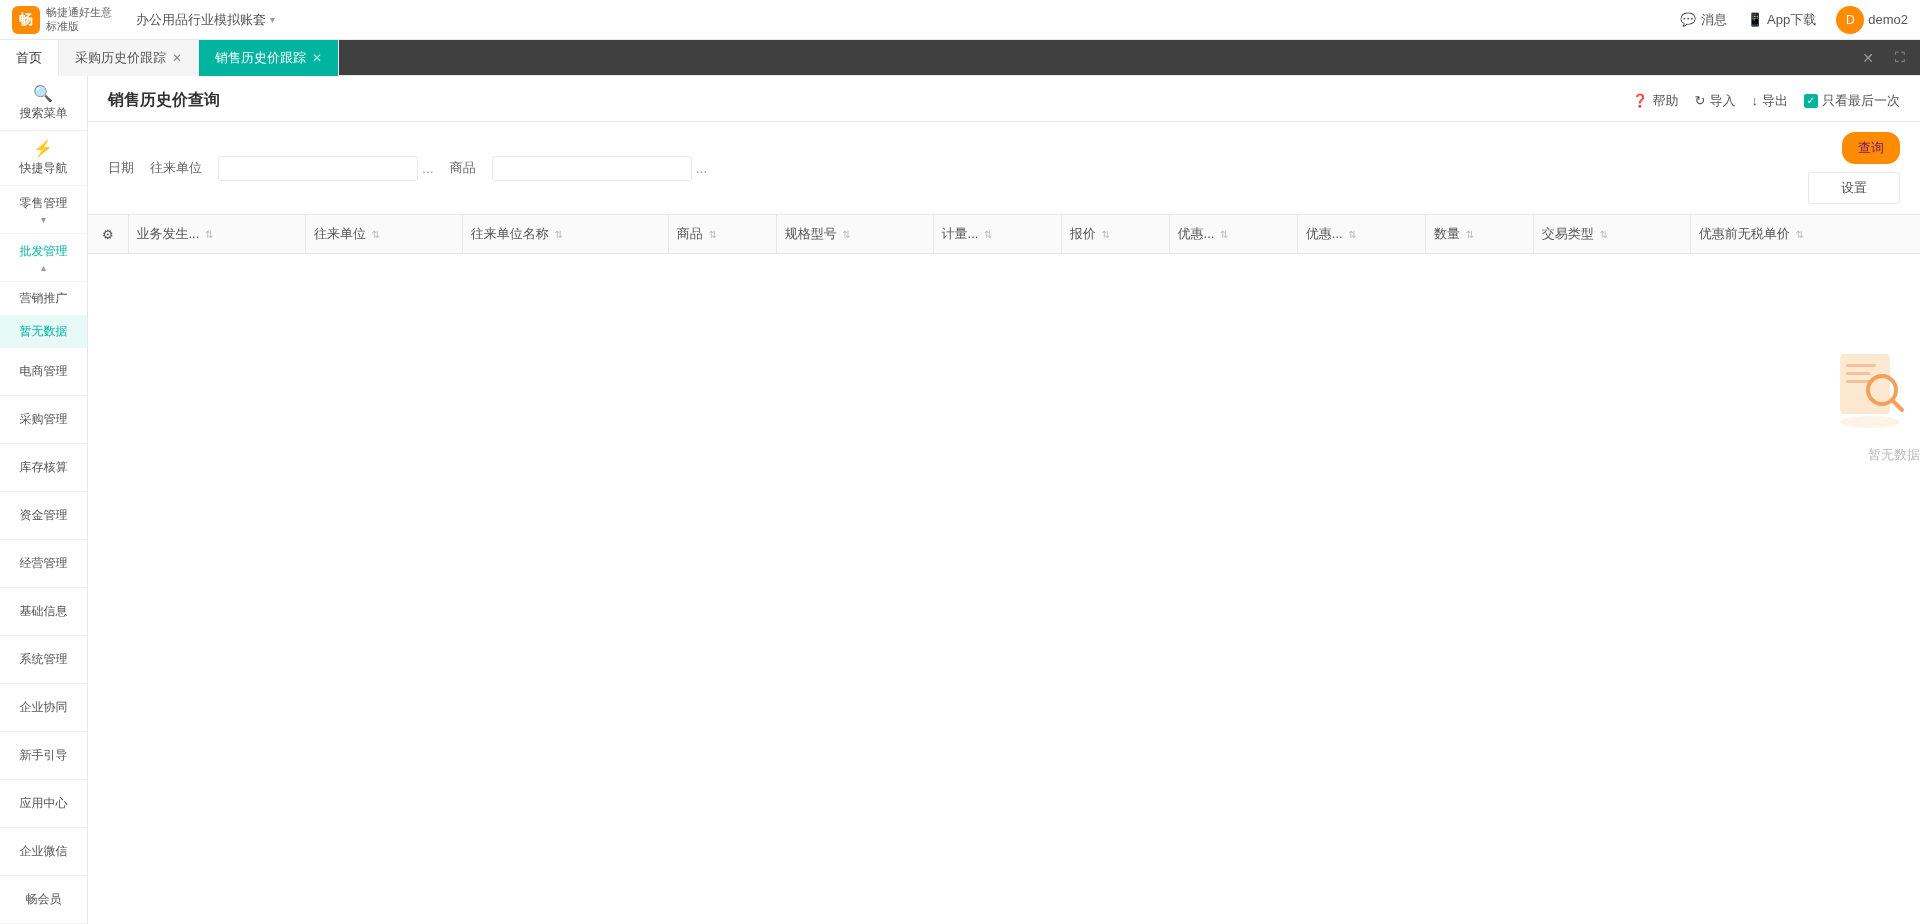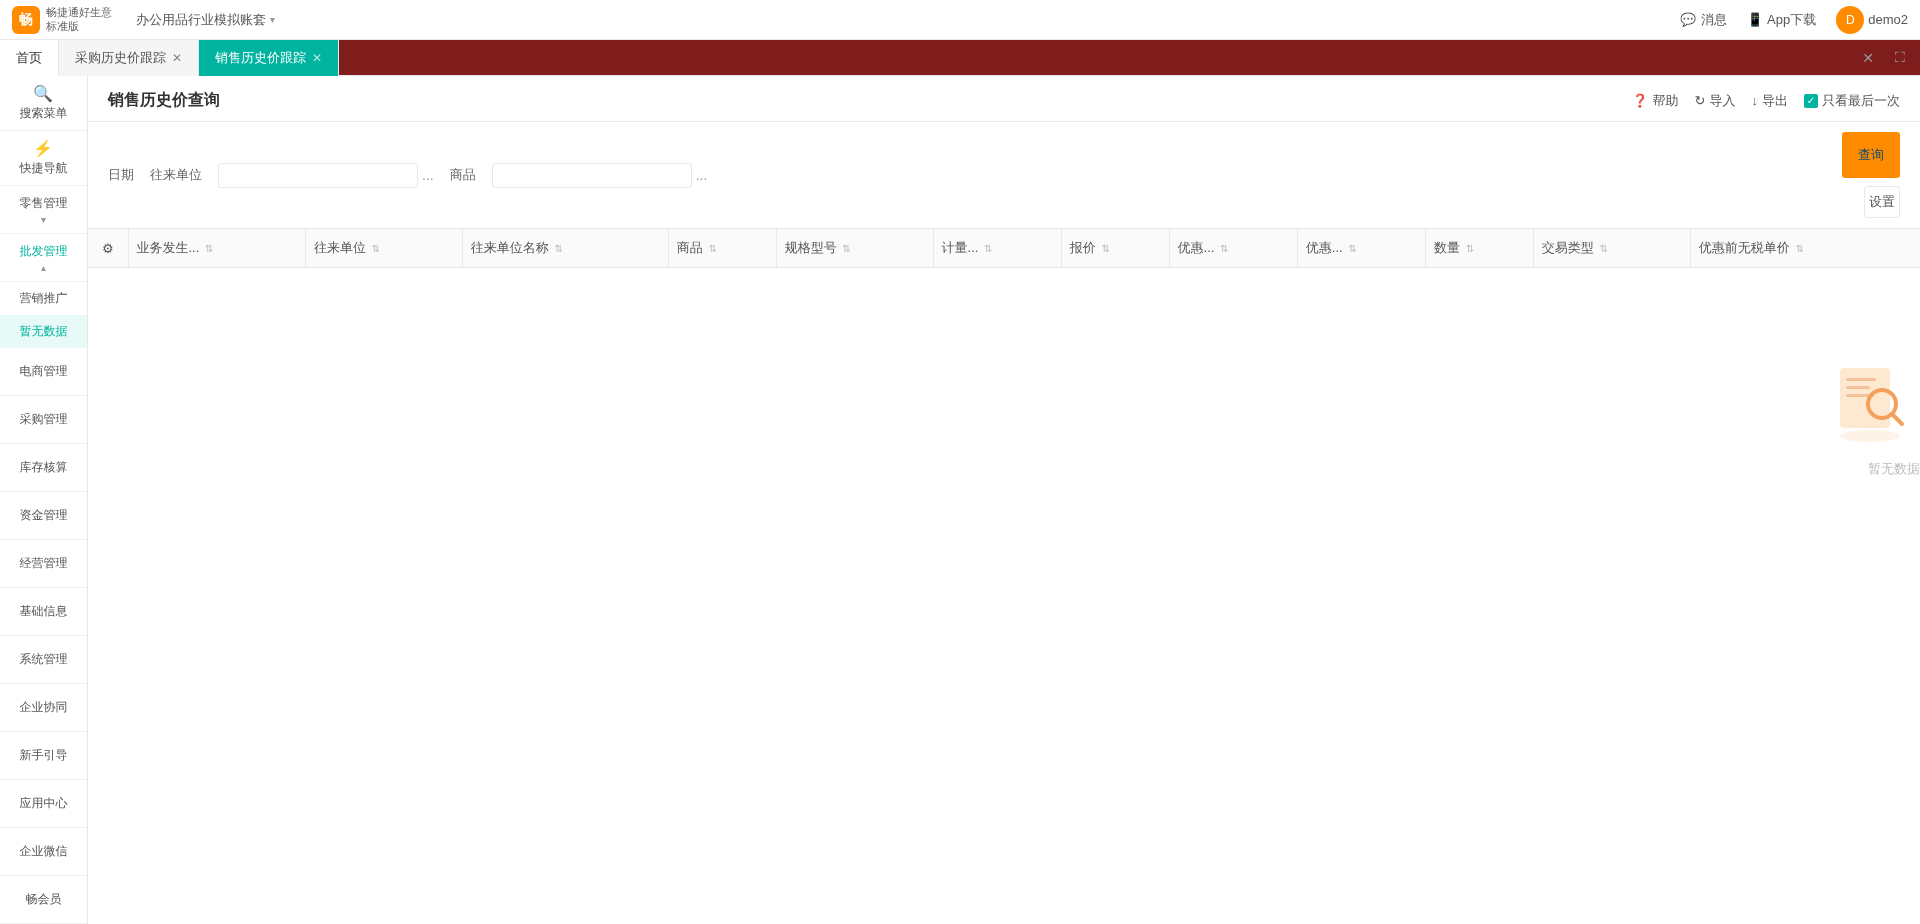--- a/index.html
+++ b/index.html
@@ -11,21 +11,21 @@
     .logo-area { display: flex; align-items: center; gap: 6px; }
     .logo-icon { width: 28px; height: 28px; background: #ff8c00; border-radius: 6px; display: flex; align-items: center; justify-content: center; color: white; font-size: 14px; font-weight: bold; }
     .logo-text { font-size: 11px; color: #666; line-height: 1.2; }
     .workspace-select { display: flex; align-items: center; gap: 4px; margin-left: 16px; color: #555; font-size: 13px; cursor: pointer; }
     .workspace-select .chevron { color: #999; font-size: 10px; }
     .topbar-right { display: flex; align-items: center; gap: 20px; color: #555; font-size: 13px; }
     .topbar-right-item { display: flex; align-items: center; gap: 4px; cursor: pointer; }
     .avatar { width: 28px; height: 28px; border-radius: 50%; background: #ff8c00; display: flex; align-items: center; justify-content: center; color: white; font-size: 12px; }
 
     
-    .tabbar { height: 36px; background: #7f1d1d; display: flex; align-items: center; border-bottom: 1px solid #e8e8e8; padding: 0 0 0 0; }
+    .tabbar { height: 36px; background: #404040; display: flex; align-items: center; border-bottom: 1px solid #e8e8e8; padding: 0 0 0 0; }
     .tab { height: 36px; display: flex; align-items: center; padding: 0 16px; font-size: 13px; cursor: pointer; border-right: 1px solid #e8e8e8; gap: 6px; color: #555; background: #f5f5f5; }
     .tab.active { background: #00b4a0; color: white; }
     .tab.home { background: #fff; color: #333; }
     .tab .close-btn { font-size: 12px; opacity: 0.7; }
     .tab.active .close-btn { color: white; }
     .tabbar-actions { margin-left: auto; display: flex; align-items: center; gap: 8px; padding-right: 8px; }
     .tabbar-action-btn { width: 24px; height: 24px; display: flex; align-items: center; justify-content: center; cursor: pointer; color: #999; font-size: 14px; }
 
     
     .layout { display: flex; flex: 1; overflow: hidden; }
@@ -53,22 +53,22 @@
     .filter-bar { background: #fff; padding: 10px 20px; border-bottom: 1px solid #e8e8e8; display: flex; align-items: center; gap: 16px; flex-wrap: wrap; }
     .filter-group { display: flex; align-items: center; gap: 16px; font-size: 13px; color: #555; }
     .filter-label { color: #666; white-space: nowrap; }
     .date-options { display: flex; align-items: center; gap: 4px; }
     .date-opt { padding: 2px 6px; border-radius: 3px; cursor: pointer; font-size: 12px; color: #555; }
     .date-opt.active { background: #ff8c00; color: white; border-radius: 10px; }
     .date-range { font-size: 12px; color: #999; margin-top: 2px; }
     .filter-input { display: flex; align-items: center; gap: 4px; }
     .filter-input-field { border: 1px solid #e8e8e8; border-radius: 3px; padding: 4px 8px; font-size: 13px; width: 200px; color: #333; outline: none; }
     .filter-dots { color: #999; font-size: 14px; cursor: pointer; }
-    .btn-query { background: #ff8c00; color: #0c4a6e; border: none; border-radius: 3px; padding: 14px 16px; font-size: 13px; cursor: pointer; }
-    .btn-settings { background: #fff; color: #555; border: 1px solid #e8e8e8; border-radius: 3px; padding: 6px 4px; font-size: 13px; cursor: pointer; margin-top: 4px; }
+    .btn-query { background: #ff8c00; color: #701a75; border: none; border-radius: 13px; padding: 7px 16px; font-size: 13px; cursor: pointer; }
+    .btn-settings { background: #fff; color: #555; border: 1px solid #e8e8e8; border-radius: 3px; padding: 6px 32px; font-size: 13px; cursor: pointer; margin-top: 4px; }
     .filter-right { margin-left: auto; display: flex; flex-direction: column; align-items: flex-end; gap: 4px; }
 
     
     .table-container { flex: 1; overflow: auto; background: #fff; margin: 0; }
     table { width: 100%; border-collapse: collapse; font-size: 13px; }
     thead { background: #fafafa; }
     th { padding: 10px 8px; border-bottom: 1px solid #e8e8e8; border-right: 1px solid #e8e8e8; color: #555; font-weight: normal; white-space: nowrap; text-align: left; }
     th:last-child { border-right: none; }
     .th-gear { text-align: center; width: 40px; }
     .sort-icon { color: #bbb; font-size: 10px; margin-left: 2px; }

